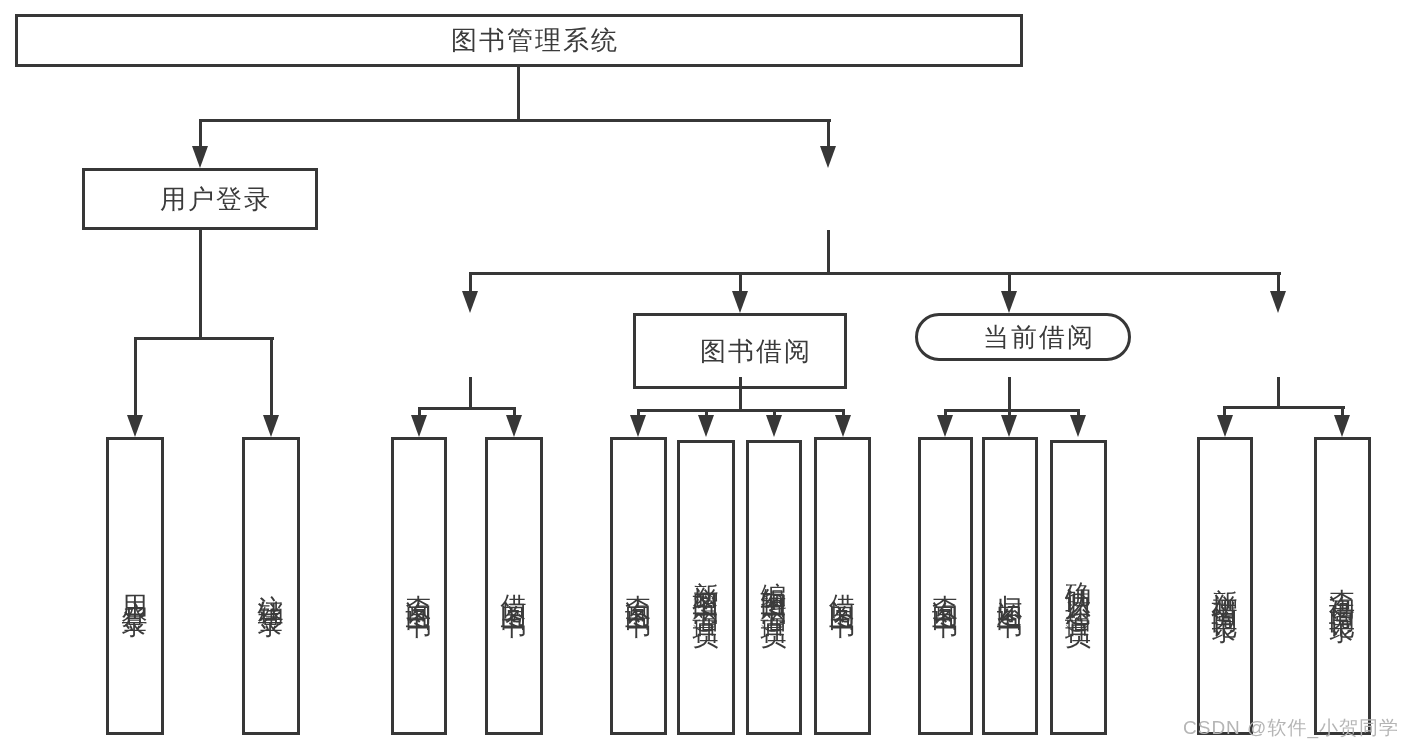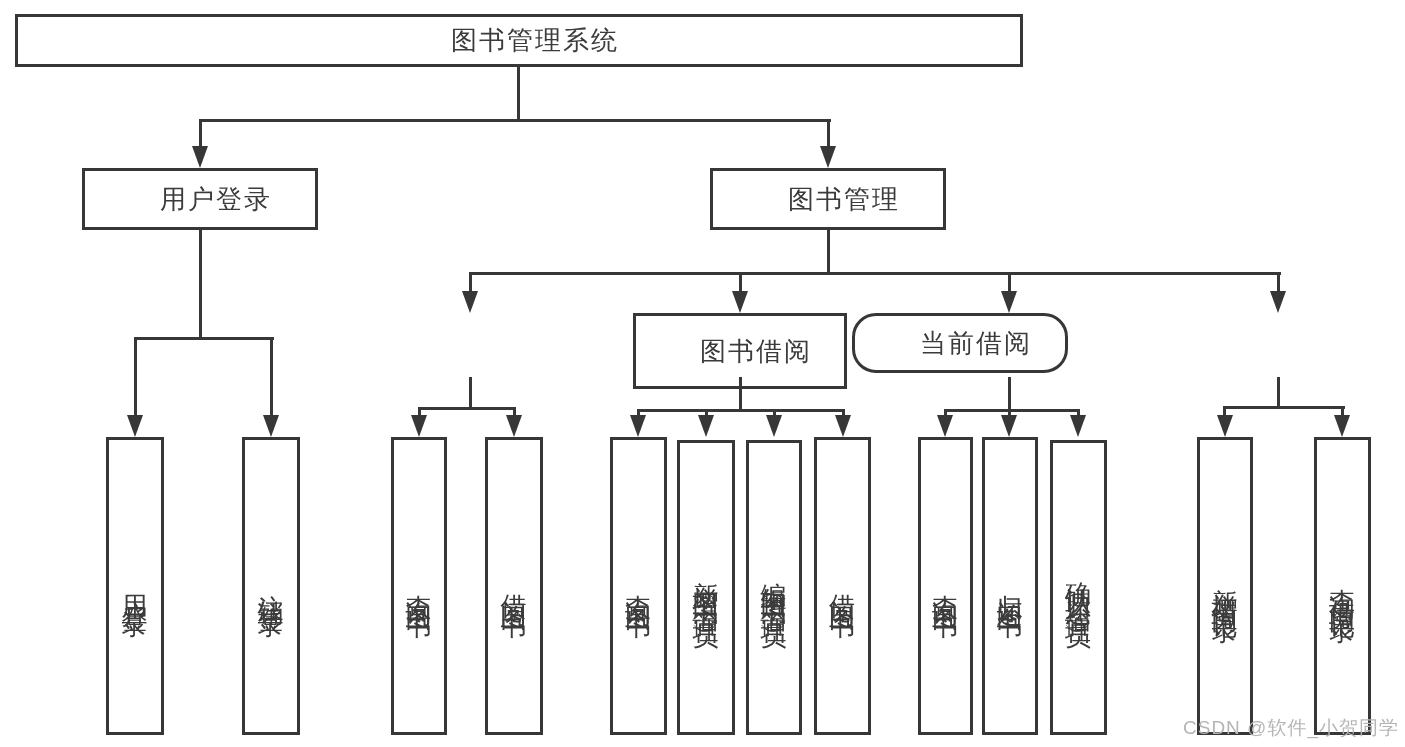--- a/index.html
+++ b/index.html
@@ -70,23 +70,20 @@
   <div class="line" style="left:517px;top:67px;width:3px;height:52px;"></div>
   <div class="line" style="left:199px;top:119px;width:632px;height:3px;"></div>
   <div class="line" style="left:199px;top:119px;width:3px;height:29px;"></div>
   <div class="arrow" style="left:192px;top:146px;"></div>
   <div class="line" style="left:827px;top:119px;width:3px;height:29px;"></div>
   <div class="arrow" style="left:820px;top:146px;"></div>
 
   <div class="box" style="left:82px;top:168px;width:236px;height:62px;">
     <span>用户登录</span>
   </div>
-  <div class="box" style="left:710px;top:168px;width:236px;height:62px;">
-    <span>图书管理</span>
-  </div>
 
   <div class="line" style="left:199px;top:230px;width:3px;height:107px;"></div>
   <div class="line" style="left:134px;top:337px;width:140px;height:3px;"></div>
   <div class="line" style="left:134px;top:337px;width:3px;height:78px;"></div>
   <div class="arrow" style="left:127px;top:415px;"></div>
   <div class="line" style="left:270px;top:337px;width:3px;height:78px;"></div>
   <div class="arrow" style="left:263px;top:415px;"></div>
 
   <div class="line" style="left:827px;top:230px;width:3px;height:42px;"></div>
   <div class="line" style="left:469px;top:272px;width:812px;height:3px;"></div>
@@ -95,21 +92,21 @@
   <div class="line" style="left:739px;top:272px;width:3px;height:21px;"></div>
   <div class="arrow" style="left:732px;top:291px;"></div>
   <div class="line" style="left:1008px;top:272px;width:3px;height:21px;"></div>
   <div class="arrow" style="left:1001px;top:291px;"></div>
   <div class="line" style="left:1277px;top:272px;width:3px;height:21px;"></div>
   <div class="arrow" style="left:1270px;top:291px;"></div>
 
   <div class="box" style="left:633px;top:313px;width:214px;height:76px;">
     <span>图书借阅</span>
   </div>
-  <div class="box" style="left:852px;top:313px;width:216px;height:60px;border-radius:24px;">
+  <div class="box" style="left:915px;top:313px;width:216px;height:48px;border-radius:24px;">
     <span>当前借阅</span>
   </div>
 
   <div class="line" style="left:469px;top:377px;width:3px;height:30px;"></div>
   <div class="line" style="left:418px;top:407px;width:98px;height:3px;"></div>
   <div class="line" style="left:418px;top:407px;width:3px;height:10px;"></div>
   <div class="arrow" style="left:411px;top:415px;"></div>
   <div class="line" style="left:513px;top:407px;width:3px;height:10px;"></div>
   <div class="arrow" style="left:506px;top:415px;"></div>
 

